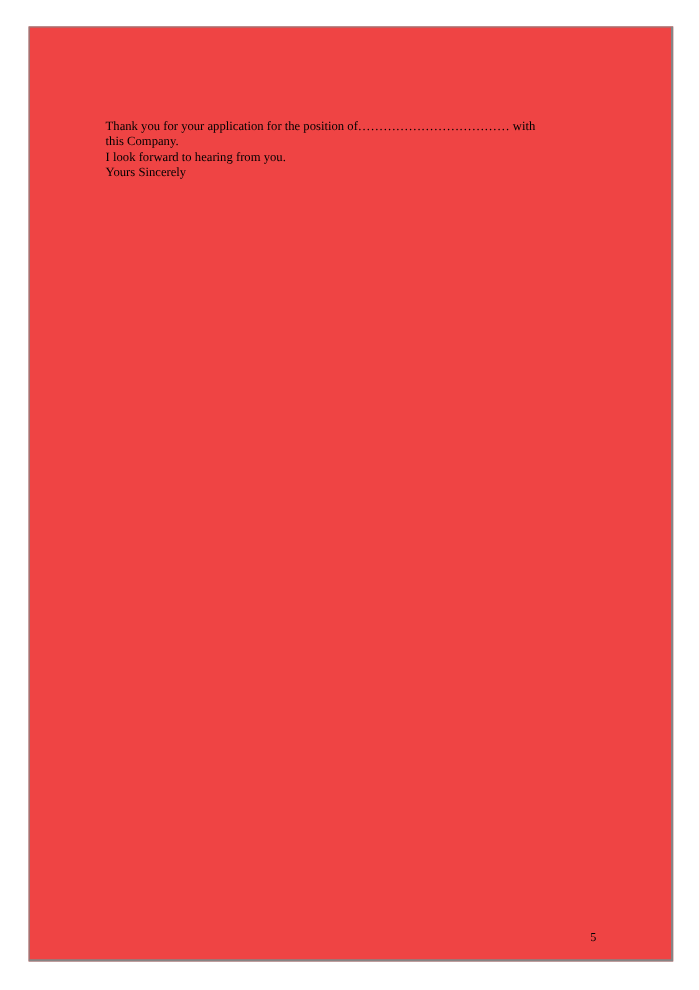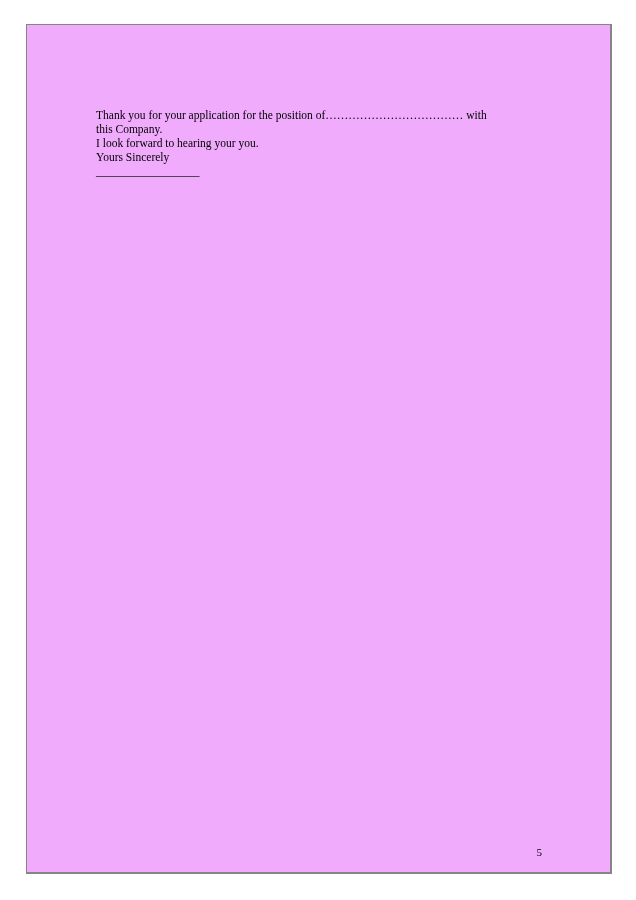--- a/index.html
+++ b/index.html
@@ -12,21 +12,21 @@
       font-family: "Liberation Serif", "DejaVu Serif", serif;
       color: #000000;
       -webkit-font-smoothing: antialiased;
     }
     .page {
       position: absolute;
       left: 26px;
       top: 24px;
       width: 583px;
       height: 847px;
-      background: #f0abfc;
+      background: #ef4444;
       border: 1px solid #858585;
       border-right-width: 2px;
       border-bottom-width: 2px;
       box-sizing: content-box;
     }
     .content {
       position: absolute;
       left: 69px;
       top: 83px;
       width: 454px;
@@ -51,18 +51,17 @@
       line-height: 14px;
     }
   </style>
 </head>
 <body>
 
 <div class="page">
   <div class="content">
     <p class="mb29">Thank you for your application for the position of……………………………… with
 this Company.</p>
-    <p class="mb31">I look forward to hearing your you.</p>
+    <p class="mb31">I look forward to hearing from you.</p>
     <p class="mb30">Yours Sincerely</p>
-    <p>__________________</p>
   </div>
   <div class="page-number">5</div>
 </div>
 
 </body></html>

